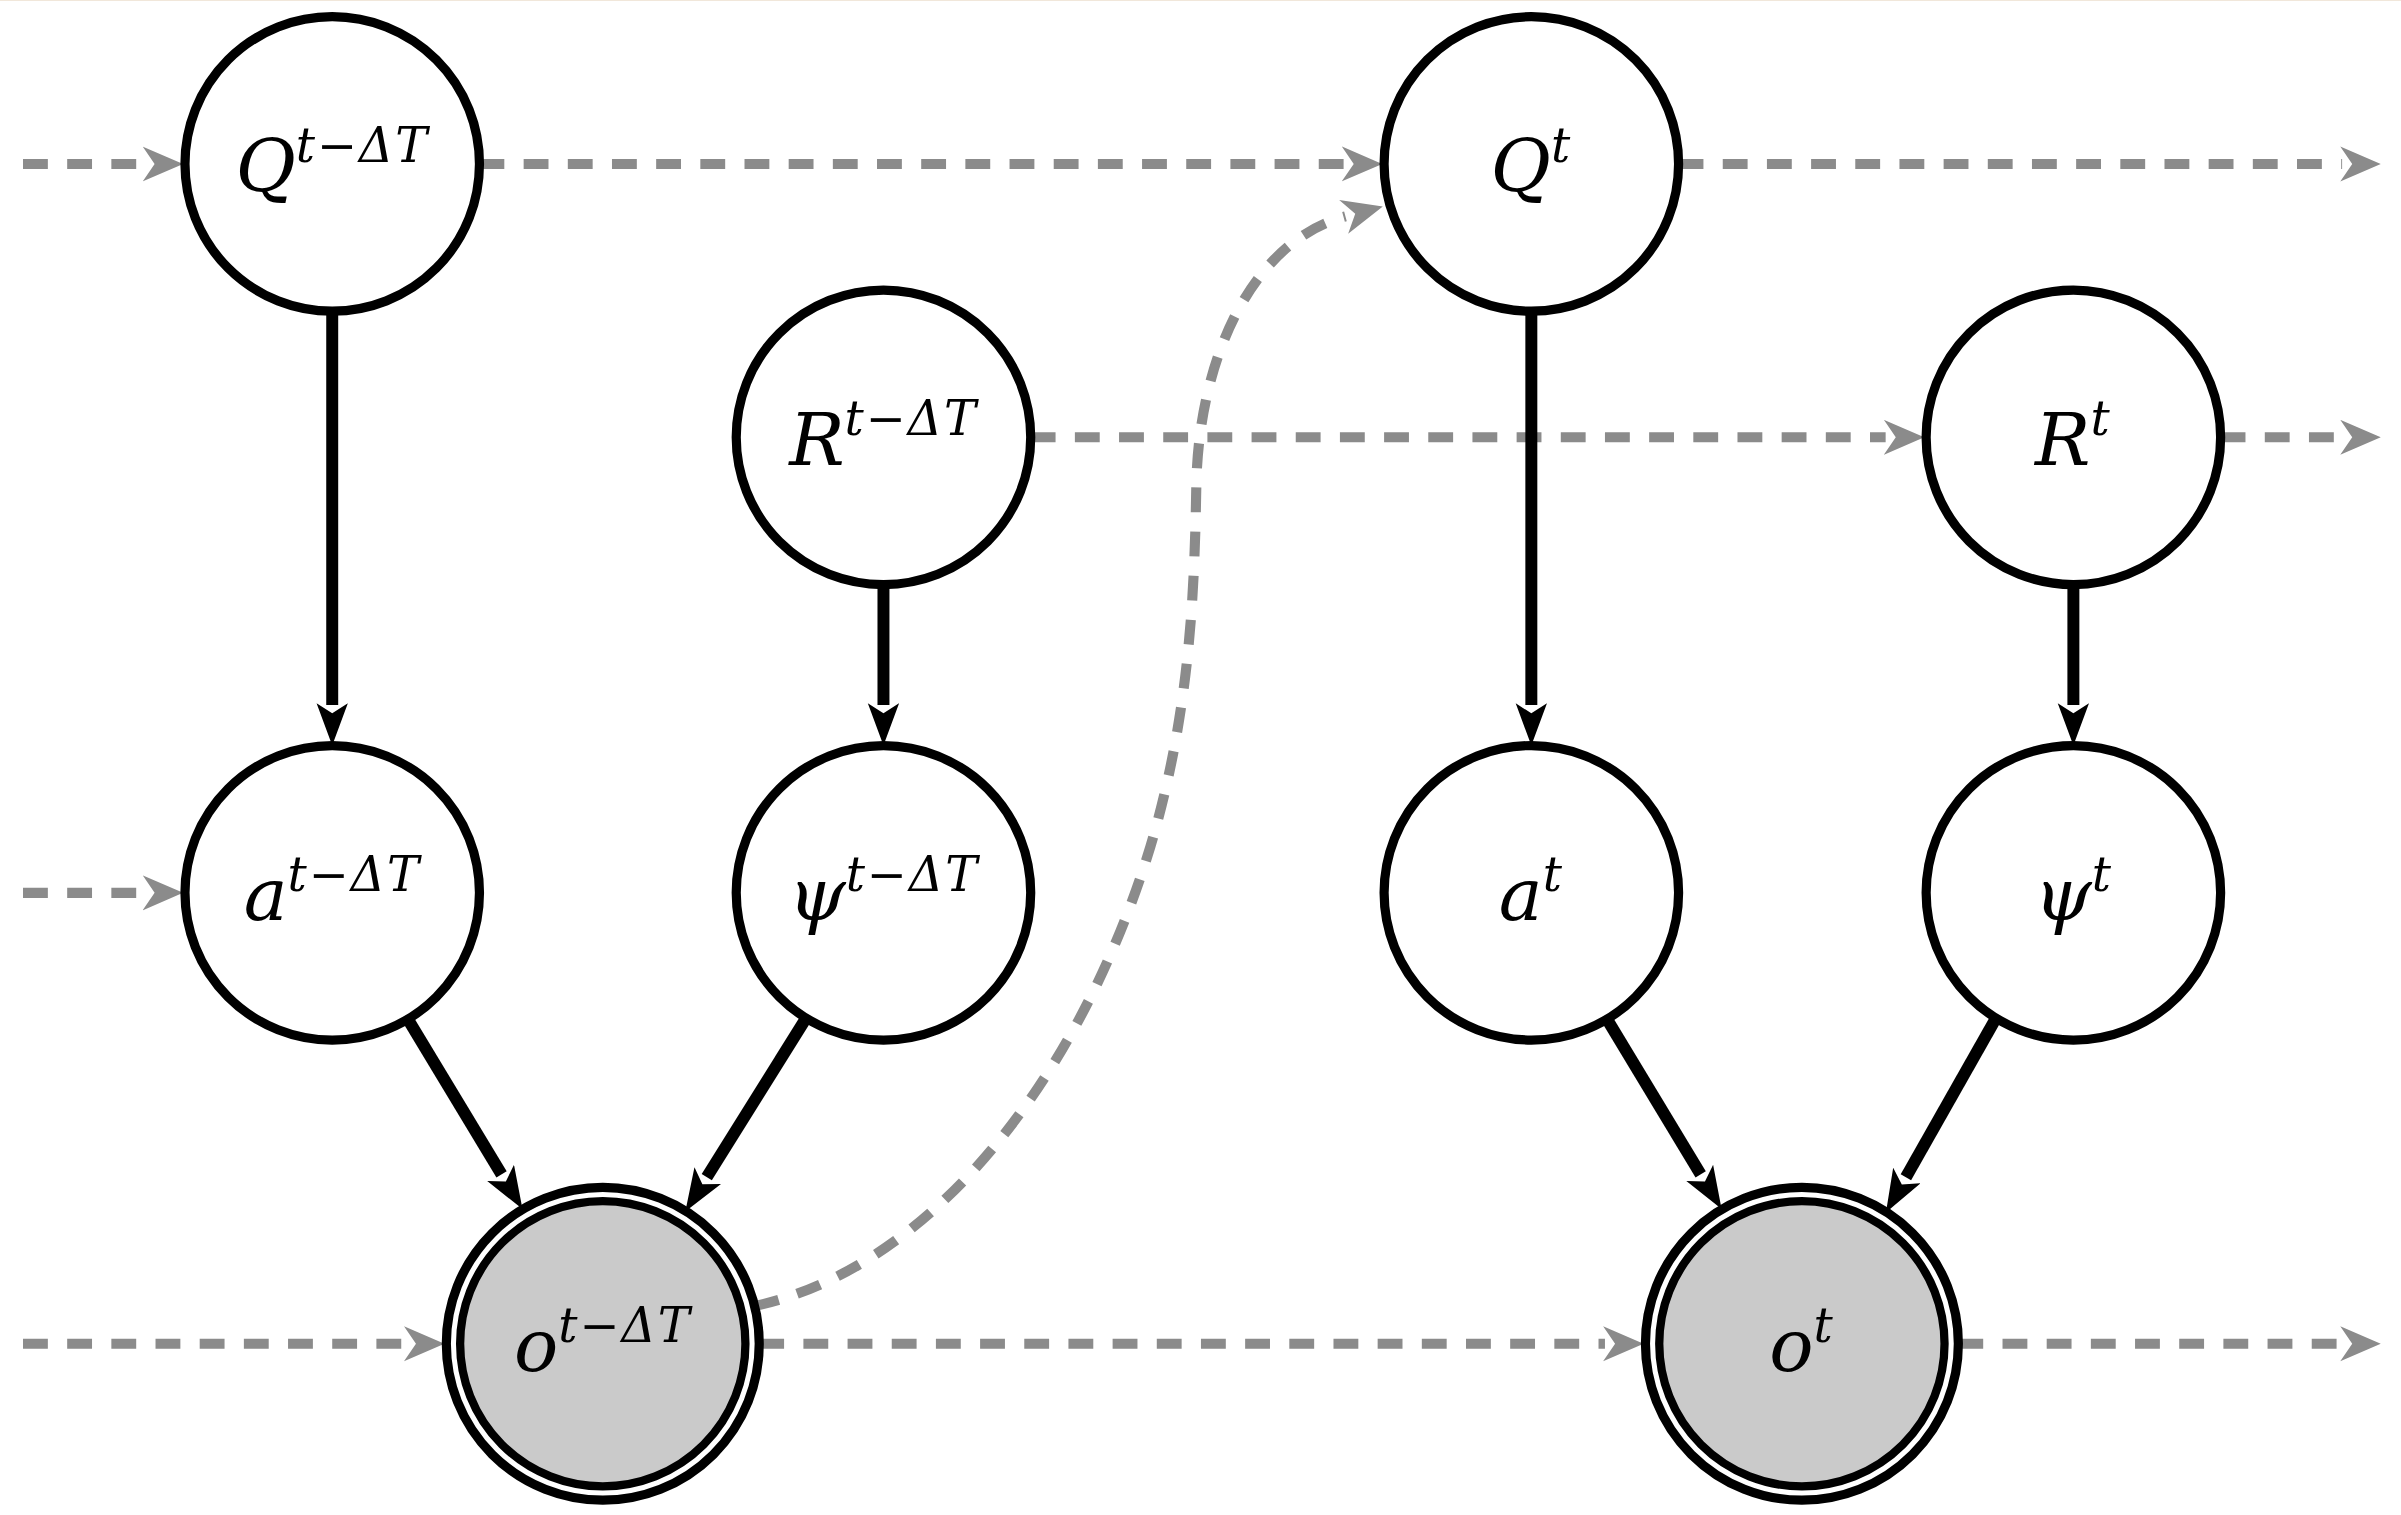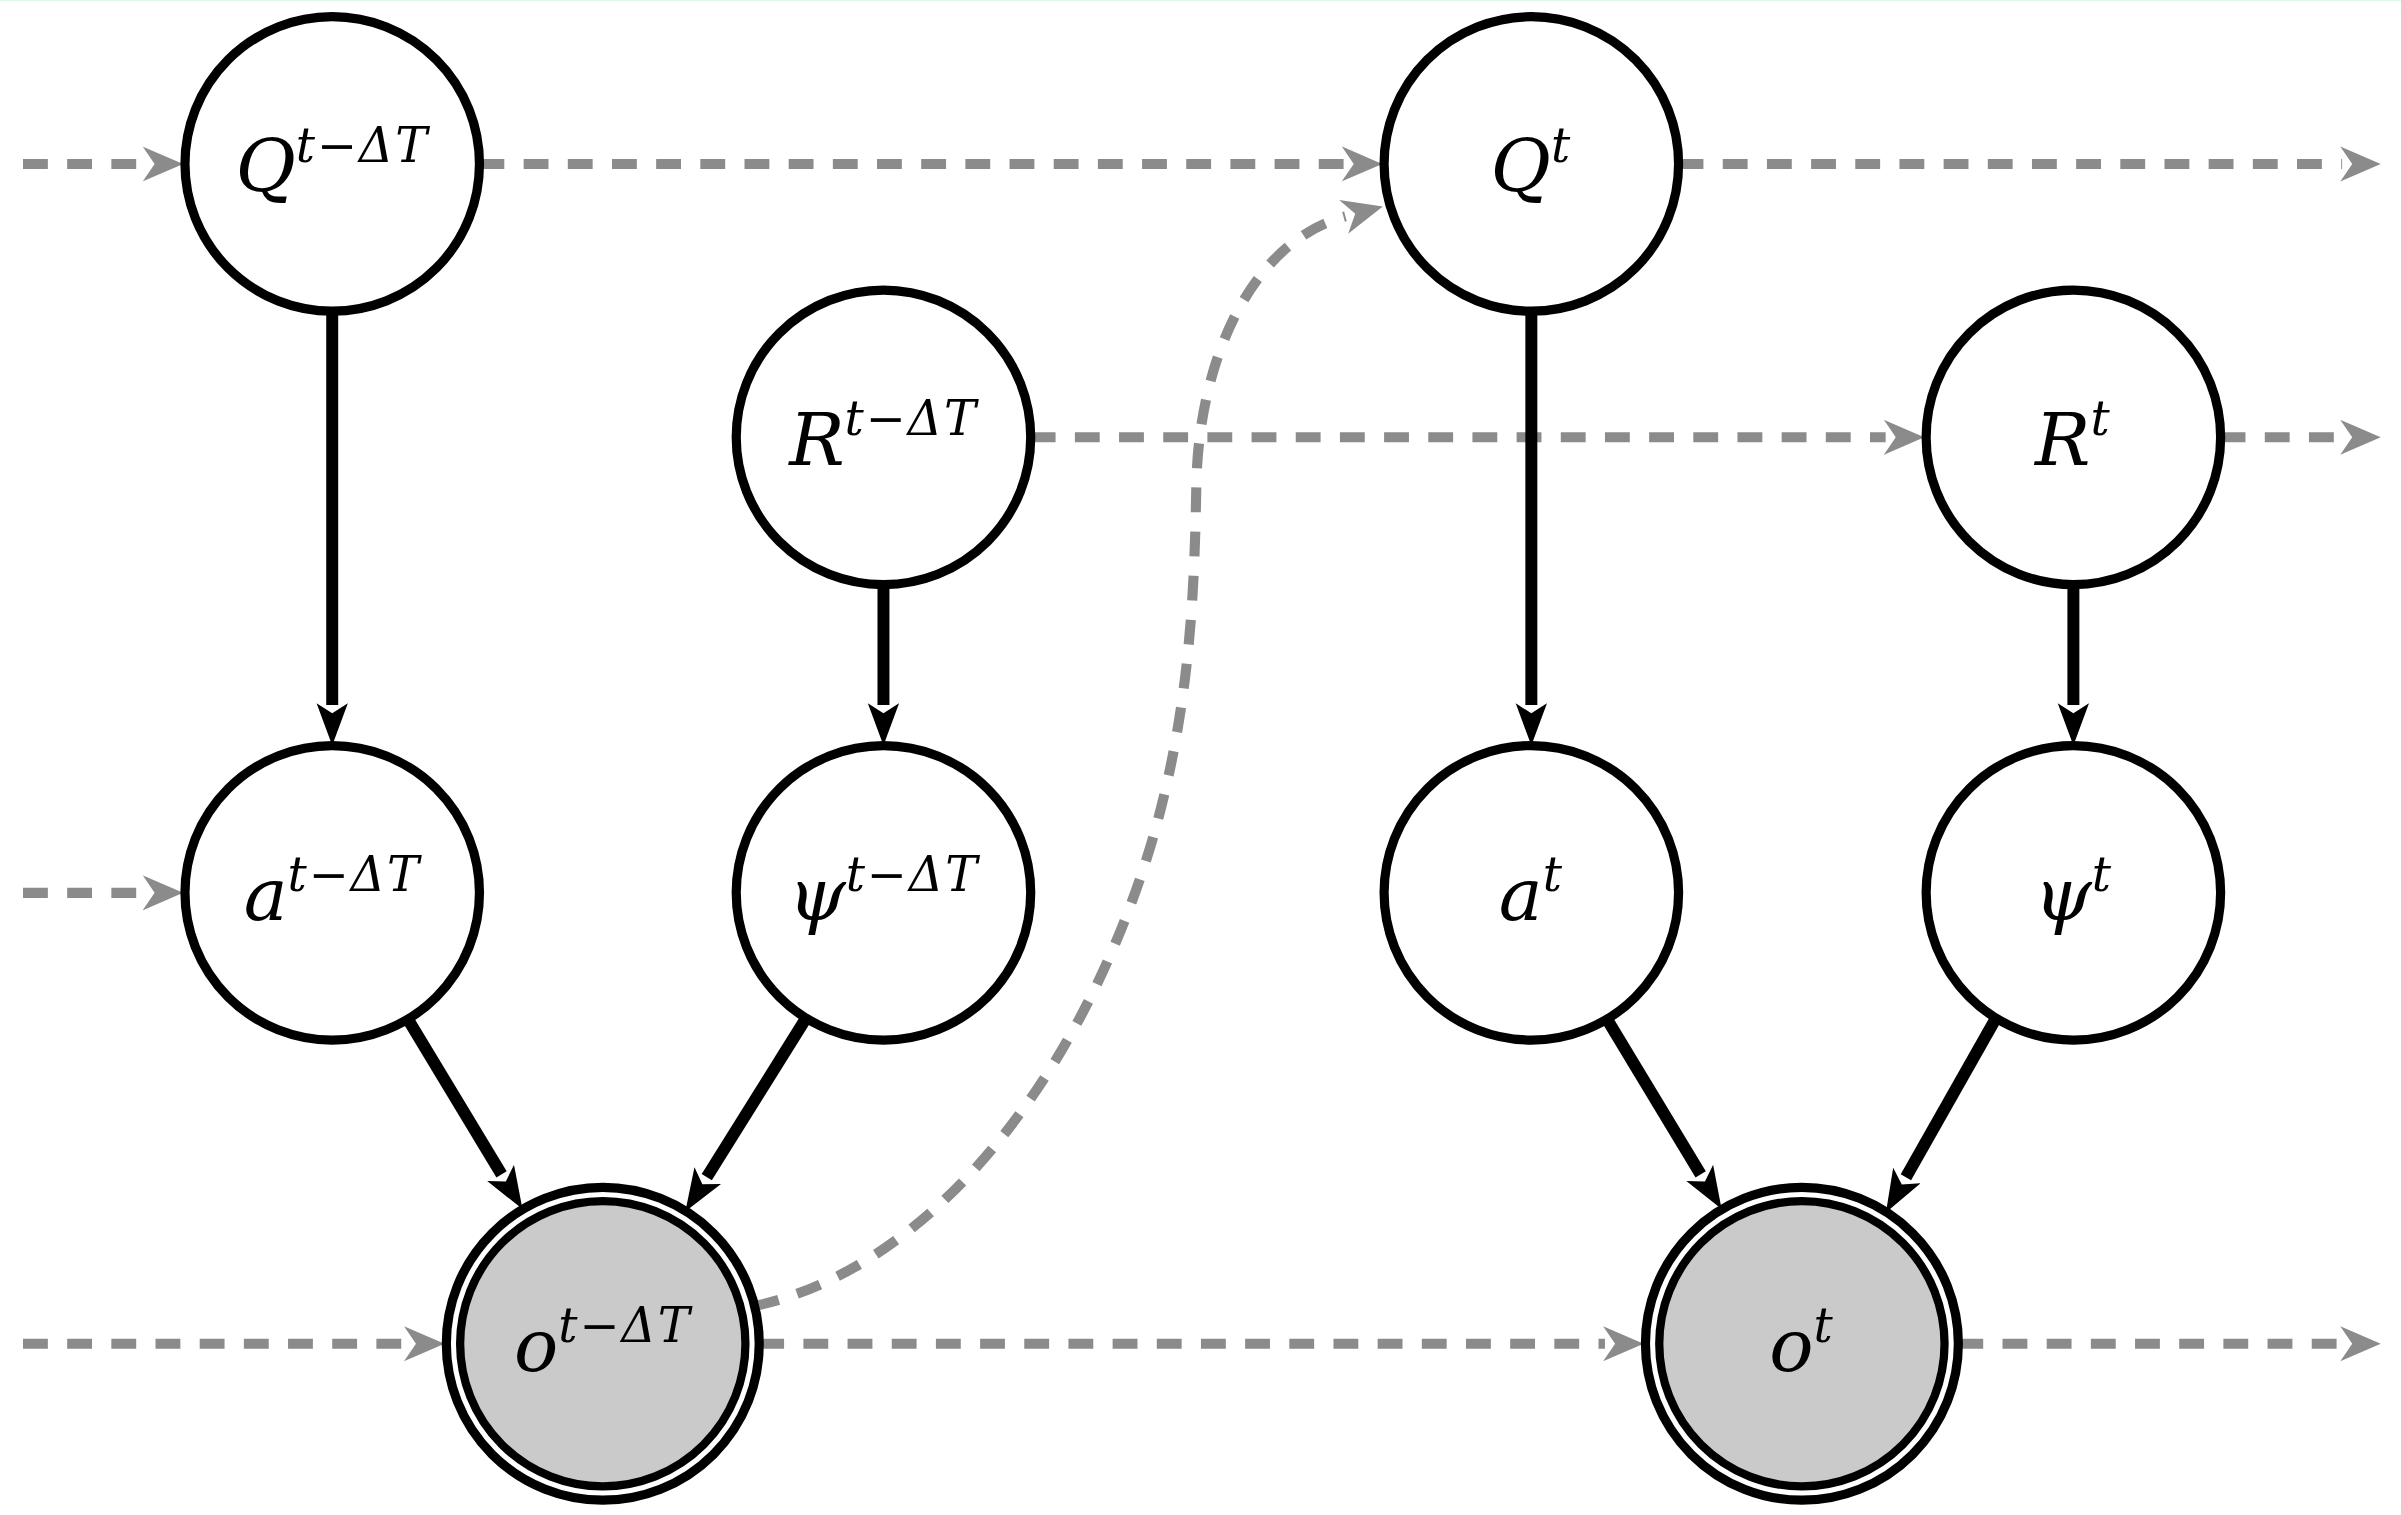--- a/index.html
+++ b/index.html
@@ -3,21 +3,21 @@
 <meta charset="utf-8">
 <style>
   html, body {
     margin: 0;
     padding: 0;
     background: #ffffff;
   }
   .figure-wrap {
     width: 2401px;
     height: 1516px;
-    background: #22c55e;
+    background: #a16207;
     overflow: hidden;
   }
   svg {
     display: block;
   }
   .node-label {
     font-family: "DejaVu Serif", "Liberation Serif", serif;
     font-style: italic;
     fill: #000000;
   }

